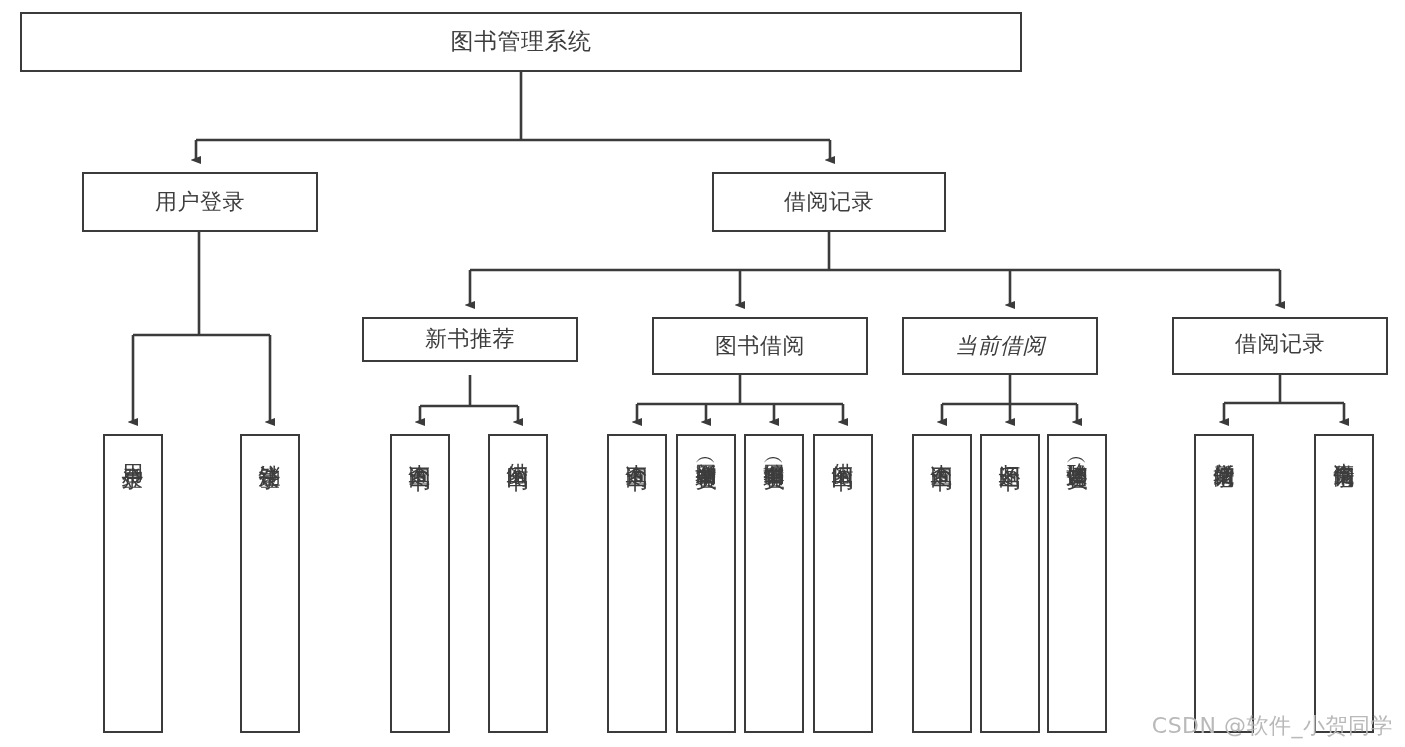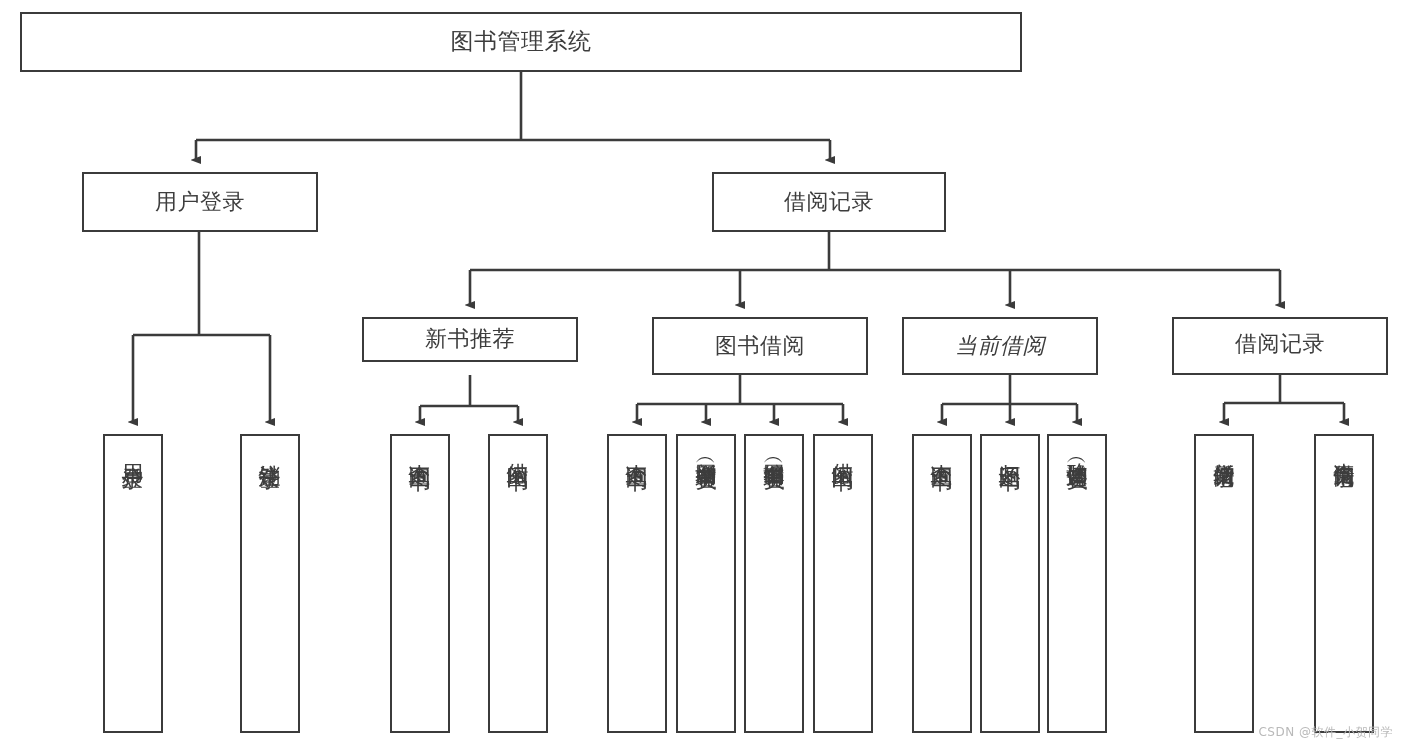--- a/index.html
+++ b/index.html
@@ -63,21 +63,21 @@
     white-space: nowrap;
   }
   .node.v.tall .label {
     font-size: 21px;
     letter-spacing: 1px;
   }
   .watermark {
     position: absolute;
     right: 12px;
     bottom: 6px;
-    font-size: 12px;
+    font-size: 22px;
     color: #b9b9b9;
     letter-spacing: 0.5px;
     user-select: none;
   }
 </style>
 </head>
 <body>
 
 <div id="canvas">
 

